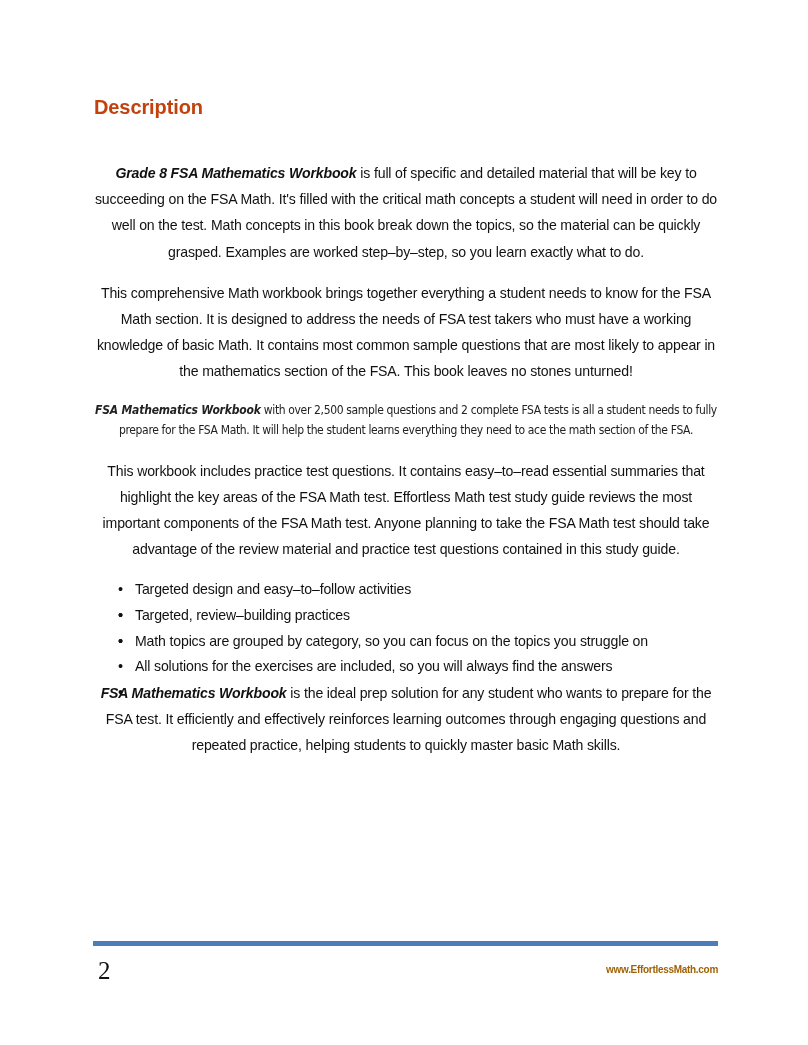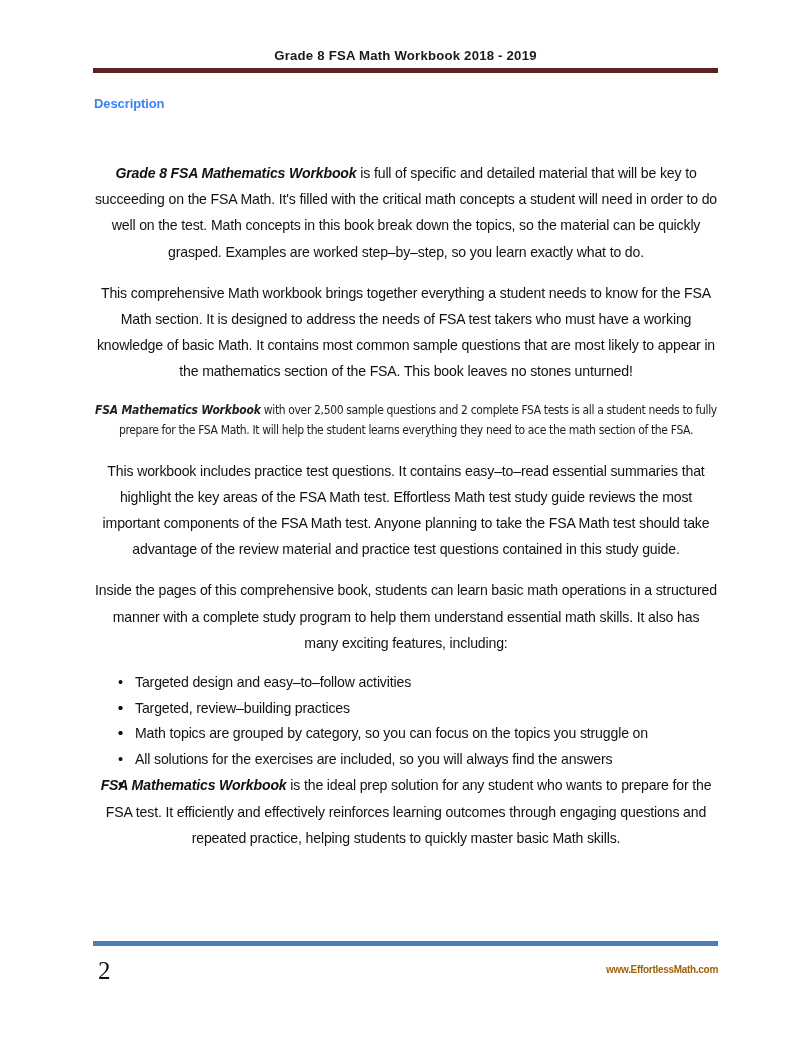--- a/index.html
+++ b/index.html
@@ -46,24 +46,24 @@
     height: 5px;
     width: 625px;
     background: #5B2423;
   }
 
   
   .section-heading {
     position: absolute;
     left: 94px;
     top: 96px;
-    font-size: 13px;
+    font-size: 20px;
     font-weight: bold;
     letter-spacing: -0.1px;
-    color: #3b82f6;
+    color: #c2410c;
   }
 
   
   .body {
     position: absolute;
     left: 94px;
     top: 160px;
     width: 624px;
   }
 
@@ -159,38 +159,33 @@
     font-weight: bold;
     letter-spacing: -0.3px;
     color: #a16207;
   }
 </style>
 </head>
 <body>
 
 <div class="page">
 
-  <div class="header">
-    <div class="header-title">Grade 8 FSA Math Workbook 2018 - 2019</div>
-    <div class="header-rule"></div>
-  </div>
 
   <div class="section-heading">Description</div>
 
   <div class="body">
 
     <p class="para"><span class="lead">Grade 8 FSA Mathematics Workbook</span><span> is full of specific and detailed material that will be key to succeeding on the FSA Math. It's filled with the critical math concepts a student will need in order to do well on the test. Math concepts in this book break down the topics, so the material can be quickly grasped. Examples are worked step–by–step, so you learn exactly what to do.</span></p>
 
     <p class="para">This comprehensive Math workbook brings together everything a student needs to know for the FSA Math section. It is designed to address the needs of FSA test takers who must have a working knowledge of basic Math. It contains most common sample questions that are most likely to appear in the mathematics section of the FSA. This book leaves no stones unturned!</p>
 
     <p class="para alt"><span class="lead">FSA Mathematics Workbook</span><span> with over 2,500 sample questions and 2 complete FSA tests is all a student needs to fully prepare for the FSA Math. It will help the student learns everything they need to ace the math section of the FSA.</span></p>
 
     <p class="para">This workbook includes practice test questions. It contains easy–to–read essential summaries that highlight the key areas of the FSA Math test. Effortless Math test study guide reviews the most important components of the FSA Math test. Anyone planning to take the FSA Math test should take advantage of the review material and practice test questions contained in this study guide.</p>
 
-    <p class="para tight-after">Inside the pages of this comprehensive book, students can learn basic math operations in a structured manner with a complete study program to help them understand essential math skills. It also has many exciting features, including:</p>
 
     <ul class="features">
       <li><span class="bullet">•</span><span>Targeted design and easy–to–follow activities</span></li>
       <li><span class="bullet">•</span></li>
       <li><span class="bullet">•</span><span>Targeted, review–building practices</span></li>
       <li><span class="bullet">•</span></li>
       <li><span class="bullet">•</span><span>Math topics are grouped by category, so you can focus on the topics you struggle on</span></li>
       <li><span class="bullet">•</span><span>All solutions for the exercises are included, so you will always find the answers</span></li>
       <li><span class="bullet">•</span></li>
     </ul>

